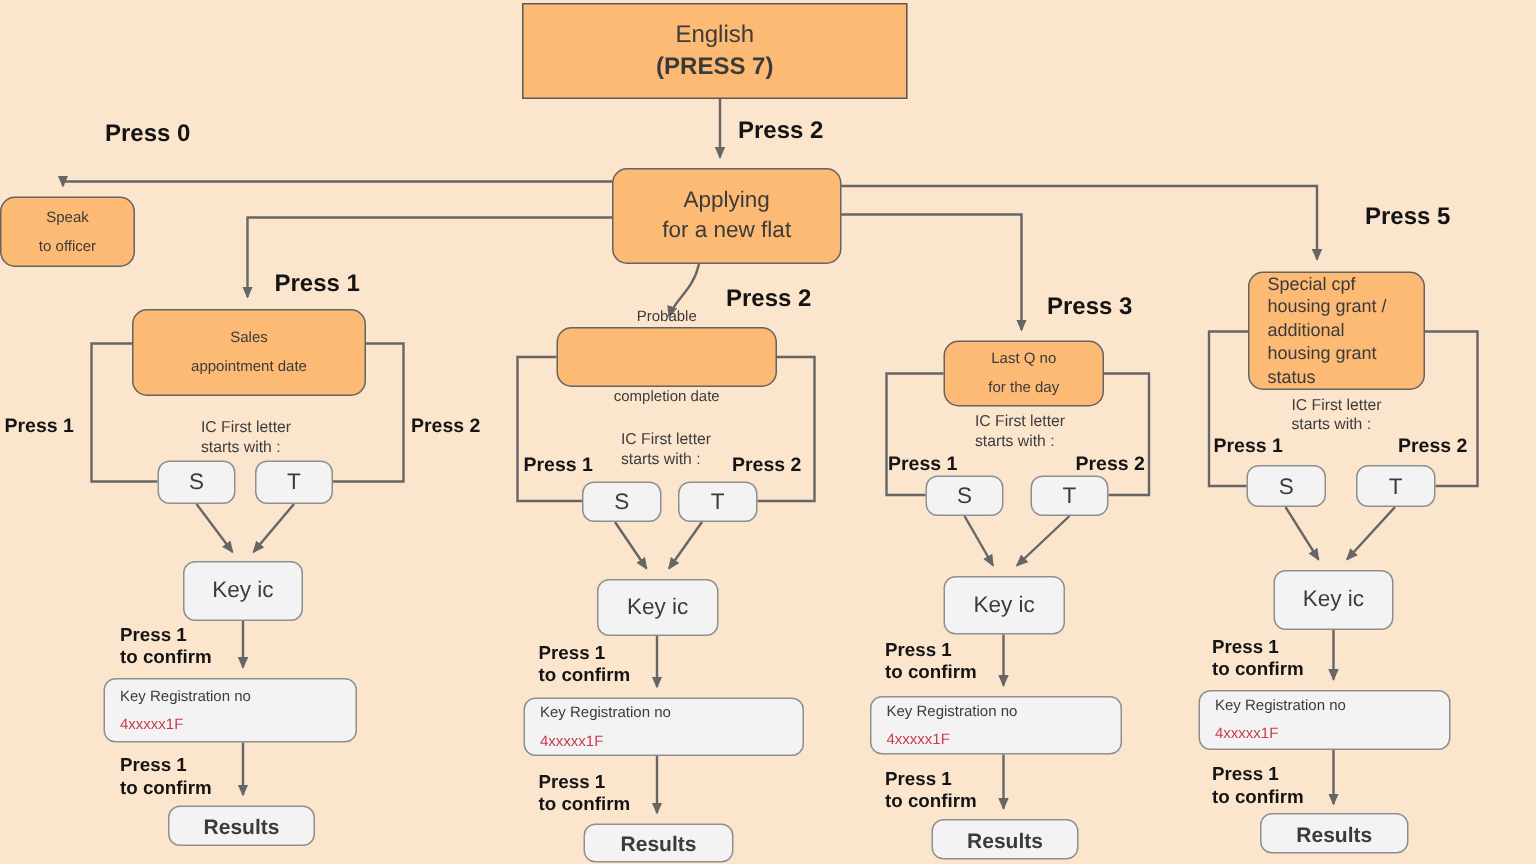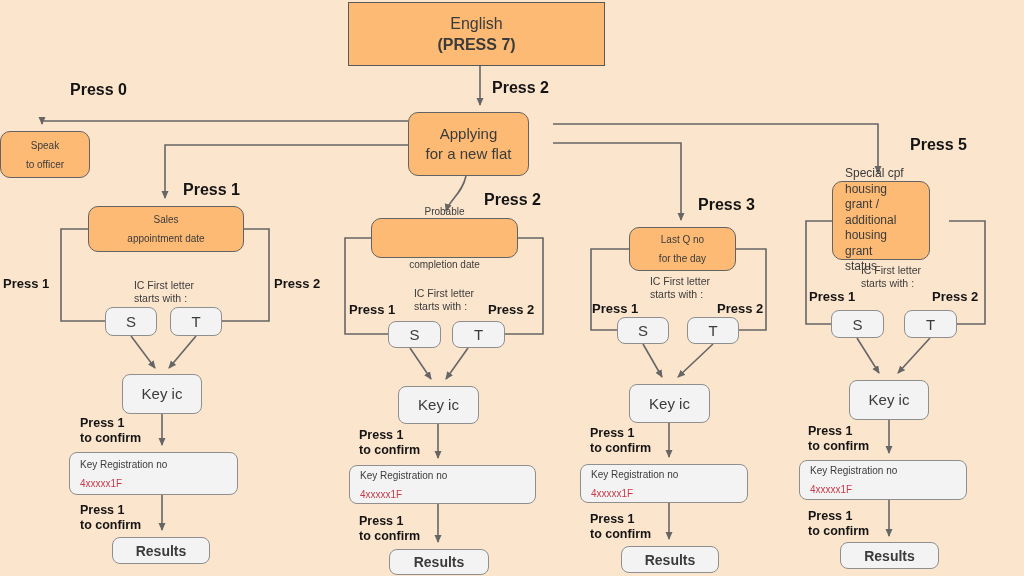--- a/index.html
+++ b/index.html
@@ -82,32 +82,32 @@
   </svg>
 
   <div class="box pink sq" style="left:348px;top:2px;width:257px;height:64px;">
     <div class="t16">English</div>
     <div class="t16 bold">(PRESS 7)</div>
   </div>
 
   <div class="press-big" style="left:492px;top:79px;">Press 2</div>
   <div class="press-big" style="left:70px;top:81px;">Press 0</div>
 
-  <div class="box pink" style="left:408px;top:112px;width:121px;height:64px;">
+  <div class="box pink" style="left:408px;top:112px;width:153px;height:64px;">
     <div class="t15">Applying</div>
     <div class="t15">for a new flat</div>
   </div>
 
   <div class="box pink" style="left:0px;top:131px;width:90px;height:47px;">
     <div class="t14">Speak</div>
     <div class="t14">to officer</div>
   </div>
 
   <div class="press-big" style="left:183px;top:181px;">Press 1</div>
-  <div class="box pink" style="left:88px;top:206px;width:156px;height:46px;">
+  <div class="box pink" style="left:88px;top:206px;width:156px;height:58px;">
     <div class="t14">Sales</div>
     <div class="t14">appointment date</div>
   </div>
   <div class="press-side" style="left:3px;top:276px;">Press 1</div>
   <div class="press-side" style="left:274px;top:276px;">Press 2</div>
   <div class="ic-label" style="left:164px;top:279px;">
     <div>IC First letter</div>
     <div>starts with :</div>
   </div>
   <div class="box gray st" style="left:105px;top:307px;width:52px;height:29px;">S</div>
@@ -177,21 +177,21 @@
     <div class="t14">Key Registration no</div>
     <div class="t14 reg-red">4xxxxx1F</div>
   </div>
   <div class="confirm" style="left:590px;top:512px;">
     <div>Press 1</div>
     <div>to confirm</div>
   </div>
   <div class="box gray results" style="left:621px;top:546px;width:98px;height:27px;">Results</div>
 
   <div class="press-big" style="left:910px;top:136px;">Press 5</div>
-  <div class="box pink leftalign" style="left:832px;top:181px;width:98px;height:79px;justify-content:center;">
+  <div class="box pink leftalign" style="left:832px;top:181px;width:118px;height:79px;justify-content:center;">
     <div class="b4text">Special cpf</div>
     <div class="b4text">housing grant /</div>
     <div class="b4text">additional</div>
     <div class="b4text">housing grant</div>
     <div class="b4text">status</div>
   </div>
   <div class="press-side" style="left:809px;top:289px;">Press 1</div>
   <div class="press-side" style="left:932px;top:289px;">Press 2</div>
   <div class="ic-label" style="left:891px;top:264px;">
     <div>IC First letter</div>

